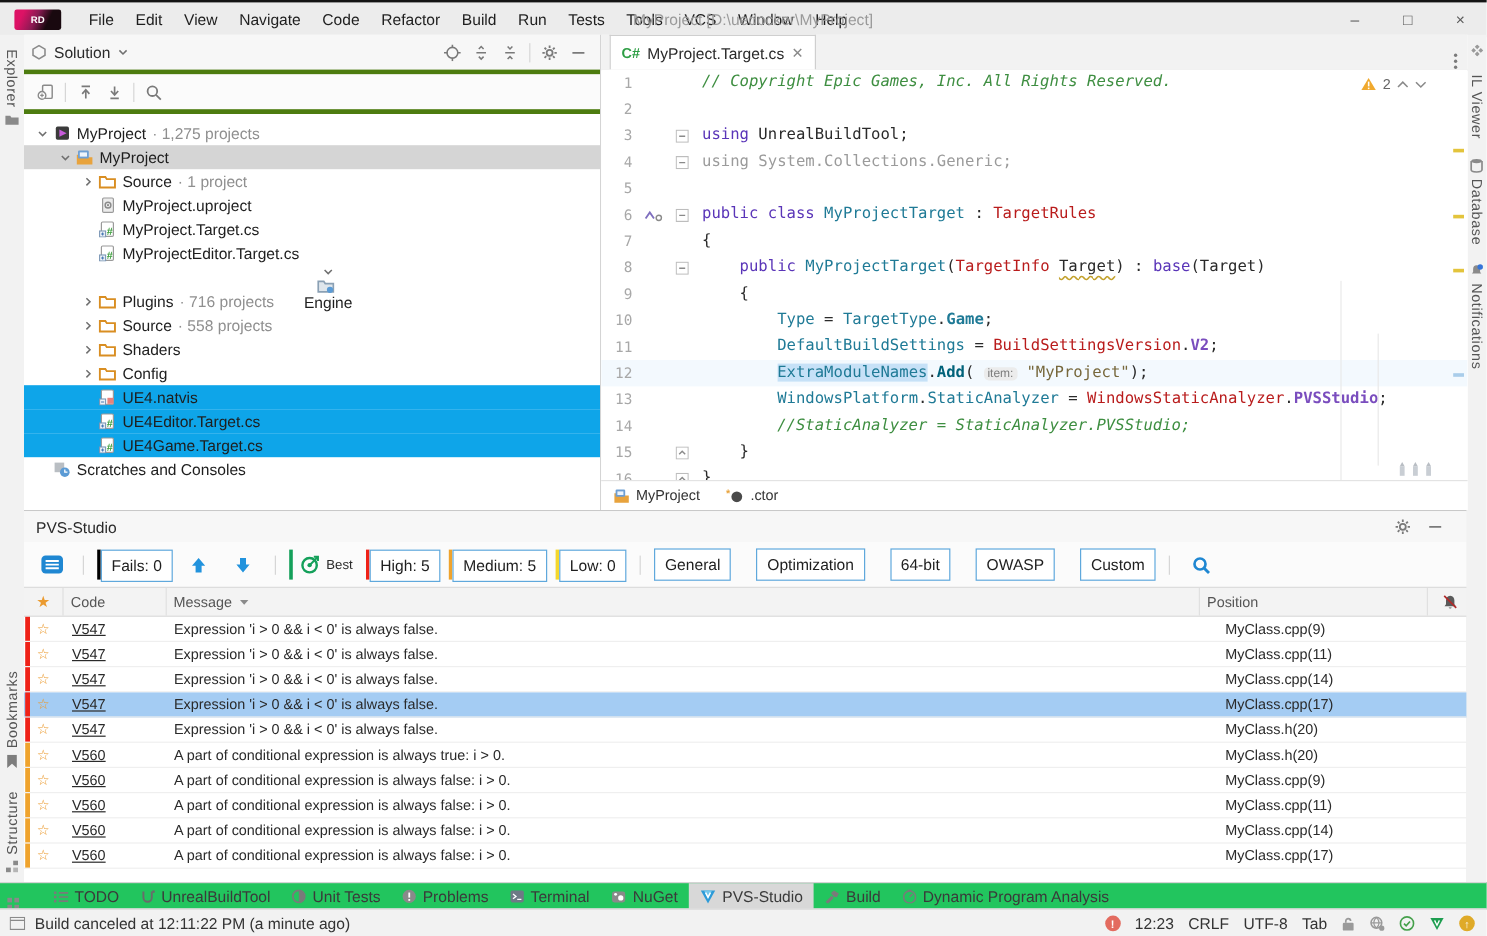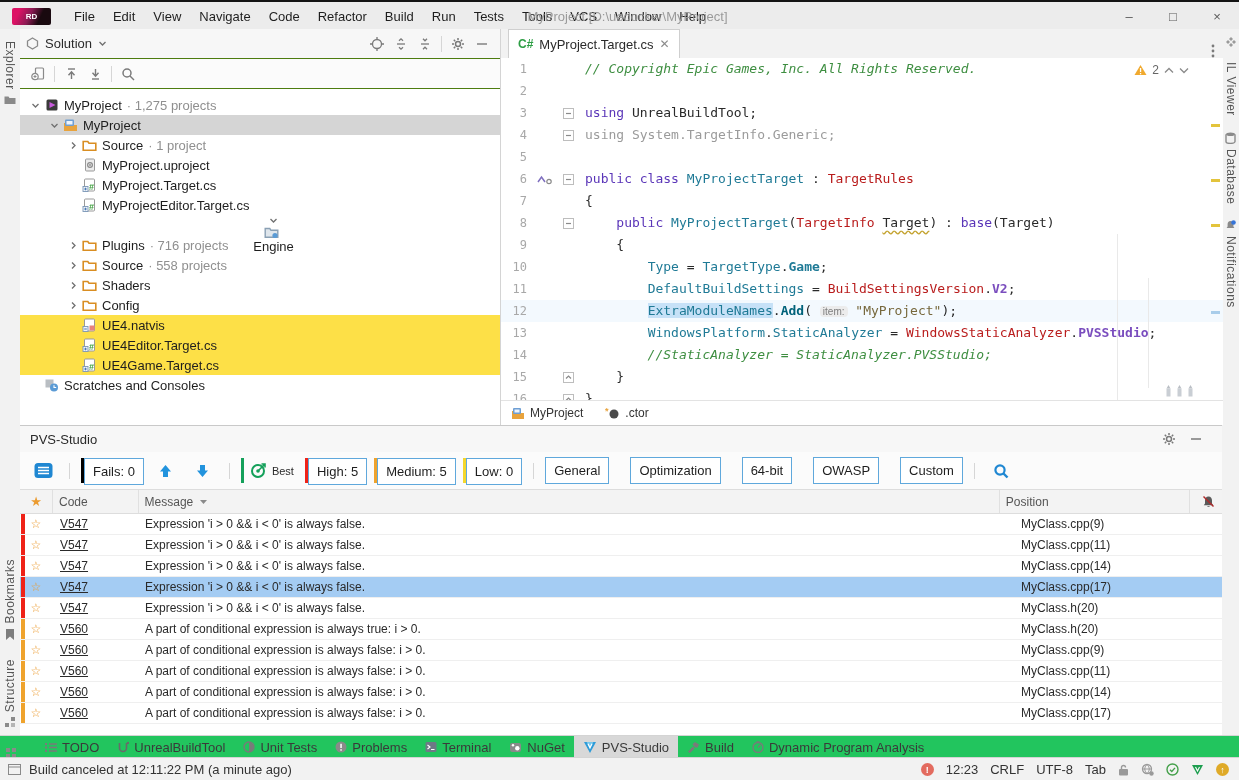--- a/index.html
+++ b/index.html
@@ -24,33 +24,33 @@
   
   .strip{background:#f2f2f2;display:flex;flex-direction:column;align-items:center;}
   #left-strip{top:29px;left:0;width:20px;height:706px;border-right:1px solid #dcdcdc;}
   #right-strip{top:29px;right:0;width:17px;height:706px;border-left:1px solid #dcdcdc;}
   .vtext{writing-mode:vertical-rl;font-size:12px;color:#555;letter-spacing:.5px;}
   .vtext.flip{transform:rotate(180deg);}
   .strip .icn{margin:5px 0;}
 
   
   #explorer{top:29px;left:20px;width:480px;height:396px;background:#fff;}
-  .ptoolbar{height:29px;display:flex;align-items:center;background:#f7f7f7;border-bottom:1px solid #4d7c0f;
+  .ptoolbar{height:29px;display:flex;align-items:center;background:#f7f7f7;border-bottom:4px solid #4d7c0f;
             padding:0 6px;font-size:13px;}
   .tbicon{width:24px;height:22px;display:flex;align-items:center;justify-content:center;border-radius:3px;}
   .tbsep{width:1px;height:16px;background:#d6d6d6;margin:0 4px;}
   #solution-selector{display:flex;align-items:center;gap:6px;color:#2a2a2a;}
   #tree{padding-top:6px;font-size:13px;}
   .tree-row{height:20px;display:flex;align-items:center;white-space:nowrap;}
   .tree-row .chev{width:15px;display:flex;justify-content:center;flex:none;}
   .tree-row .ticon{width:17px;display:flex;justify-content:center;flex:none;margin-right:4px;}
   .tree-row .tlabel{color:#1e1e1e;}
   .tree-row .tcount{color:#8f8f8f;margin-left:5px;}
   .sel-gray{background:#d5d5d5;}
-  .sel-blue{background:#fde047;}
+  .sel-blue{background:#0ea5e9;}
 
   
   #editor{top:29px;left:500px;width:722px;height:396px;background:#fff;border-left:1px solid #d4d4d4;}
   #tabbar{height:29px;background:#f2f2f2;border-bottom:1px solid #dadada;display:flex;align-items:flex-end;}
   #tab-active{height:28px;margin-left:7px;background:#fff;border:1px solid #cfcfcf;border-bottom:none;
               display:flex;align-items:center;padding:0 9px;gap:6px;font-size:13px;}
   .cs-badge{color:#2e9e45;font-weight:bold;font-size:12px;}
   .tab-close{color:#8a8a8a;font-size:12px;}
   #tabbar-right{margin-left:auto;display:flex;align-items:center;gap:10px;padding-right:8px;color:#7a7a7a;}
   #code-area{position:absolute;top:29px;left:0;right:0;bottom:24px;overflow:hidden;background:#fff;}
@@ -487,21 +487,21 @@
     <div id="code-lines">
         <div class="code-line"><span class="lnum">1</span><span class="lbadge"></span><span class="lfold"></span><span class="ltext"><span class="tk-cmt">// Copyright Epic Games, Inc. All Rights Reserved.</span></span></div>
         <div class="code-line"><span class="lnum">2</span><span class="lbadge"></span><span class="lfold"></span><span class="ltext"></span></div>
         <div class="code-line"><span class="lnum">3</span><span class="lbadge"></span><span class="lfold"><svg width="11" height="11">
               <rect x="0.5" y="0.5" width="10" height="10" fill="#fff" stroke="#bdbdbd"></rect>
               <path d="M3 5.5h5" stroke="#8a8a8a" stroke-width="1.2"></path>
             </svg></span><span class="ltext"><span class="tk-kw">using</span><span class="tk-pl"> UnrealBuildTool;</span></span></div>
         <div class="code-line"><span class="lnum">4</span><span class="lbadge"></span><span class="lfold"><svg width="11" height="11">
               <rect x="0.5" y="0.5" width="10" height="10" fill="#fff" stroke="#bdbdbd"></rect>
               <path d="M3 5.5h5" stroke="#8a8a8a" stroke-width="1.2"></path>
-            </svg></span><span class="ltext"><span class="tk-dim">using System.TargetInfo.Generic;</span></span></div>
+            </svg></span><span class="ltext"><span class="tk-dim">using System.Collections.Generic;</span></span></div>
         <div class="code-line"><span class="lnum">5</span><span class="lbadge"></span><span class="lfold"></span><span class="ltext"></span></div>
         <div class="code-line"><span class="lnum">6</span><span class="lbadge"><svg width="17" height="12">
               <path d="M2 9l3.5-5L9 9" fill="none" stroke="#7f6fbf" stroke-width="1.5"></path>
               <circle cx="13" cy="8.5" r="2.2" fill="none" stroke="#8a8a8a" stroke-width="1.2"></circle>
             </svg></span><span class="lfold"><svg width="11" height="11">
               <rect x="0.5" y="0.5" width="10" height="10" fill="#fff" stroke="#bdbdbd"></rect>
               <path d="M3 5.5h5" stroke="#8a8a8a" stroke-width="1.2"></path>
             </svg></span><span class="ltext"><span class="tk-kw">public</span><span class="tk-pl"> </span><span class="tk-kw">class</span><span class="tk-pl"> </span><span class="tk-cls">MyProjectTarget</span><span class="tk-pl"> : </span><span class="tk-pur">TargetRules</span></span></div>
         <div class="code-line"><span class="lnum">7</span><span class="lbadge"></span><span class="lfold"></span><span class="ltext"><span class="tk-pl">{</span></span></div>
         <div class="code-line"><span class="lnum">8</span><span class="lbadge"></span><span class="lfold"><svg width="11" height="11">

